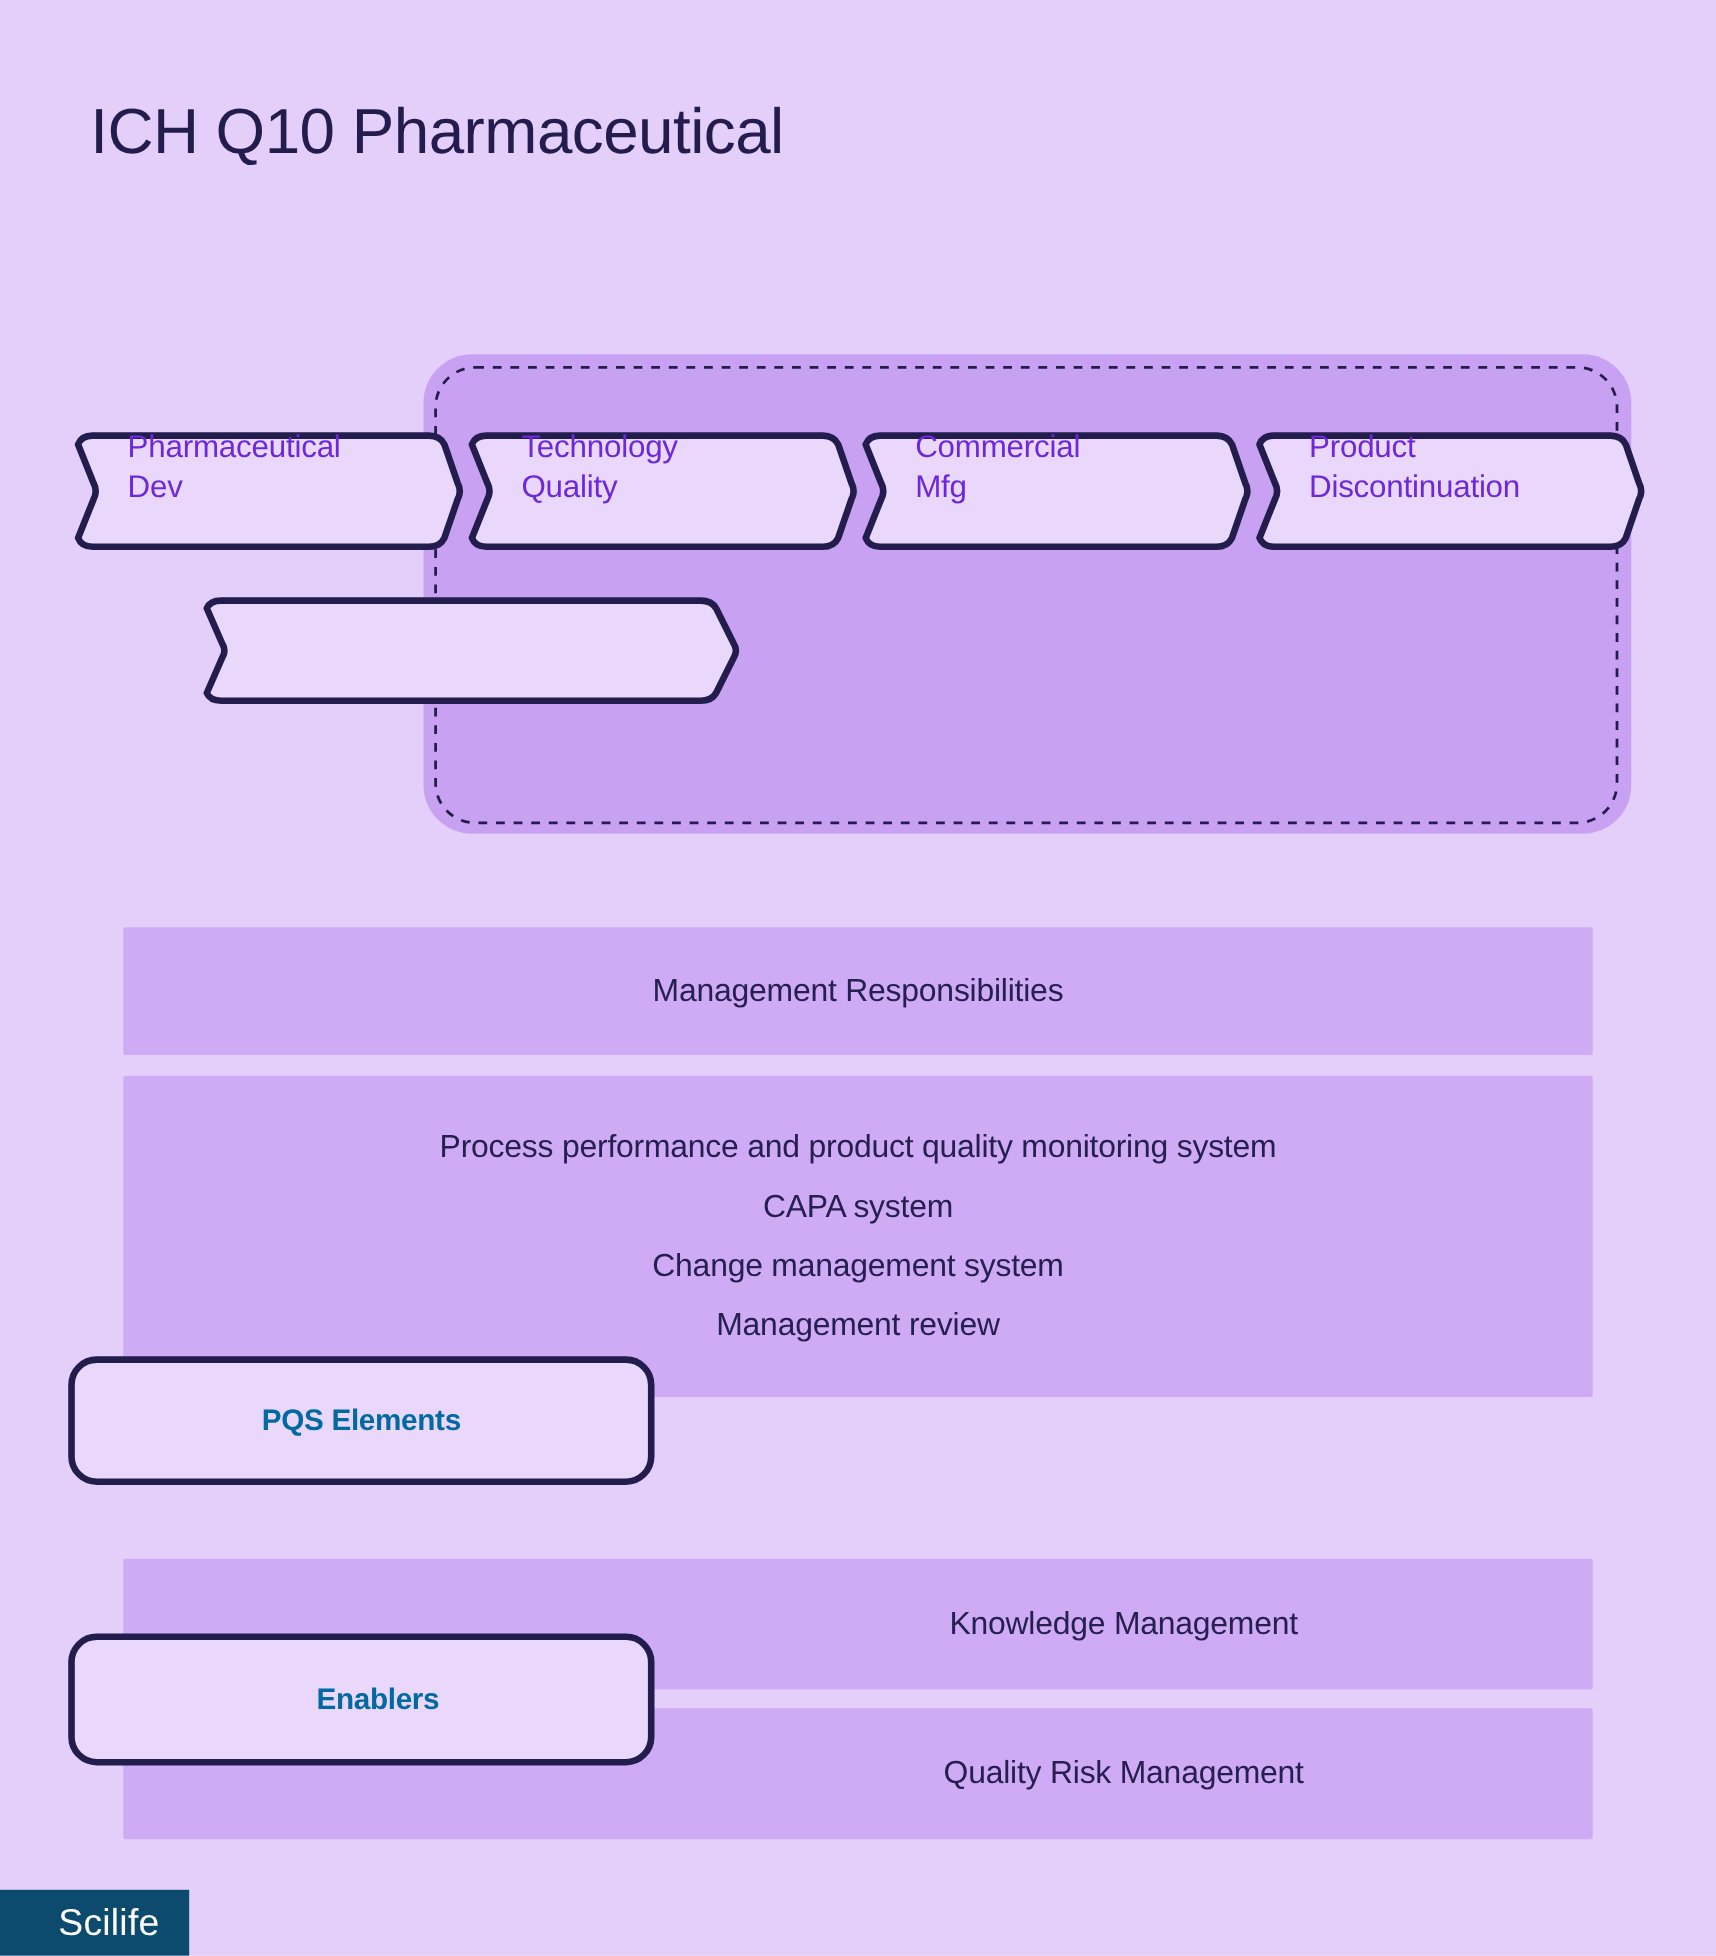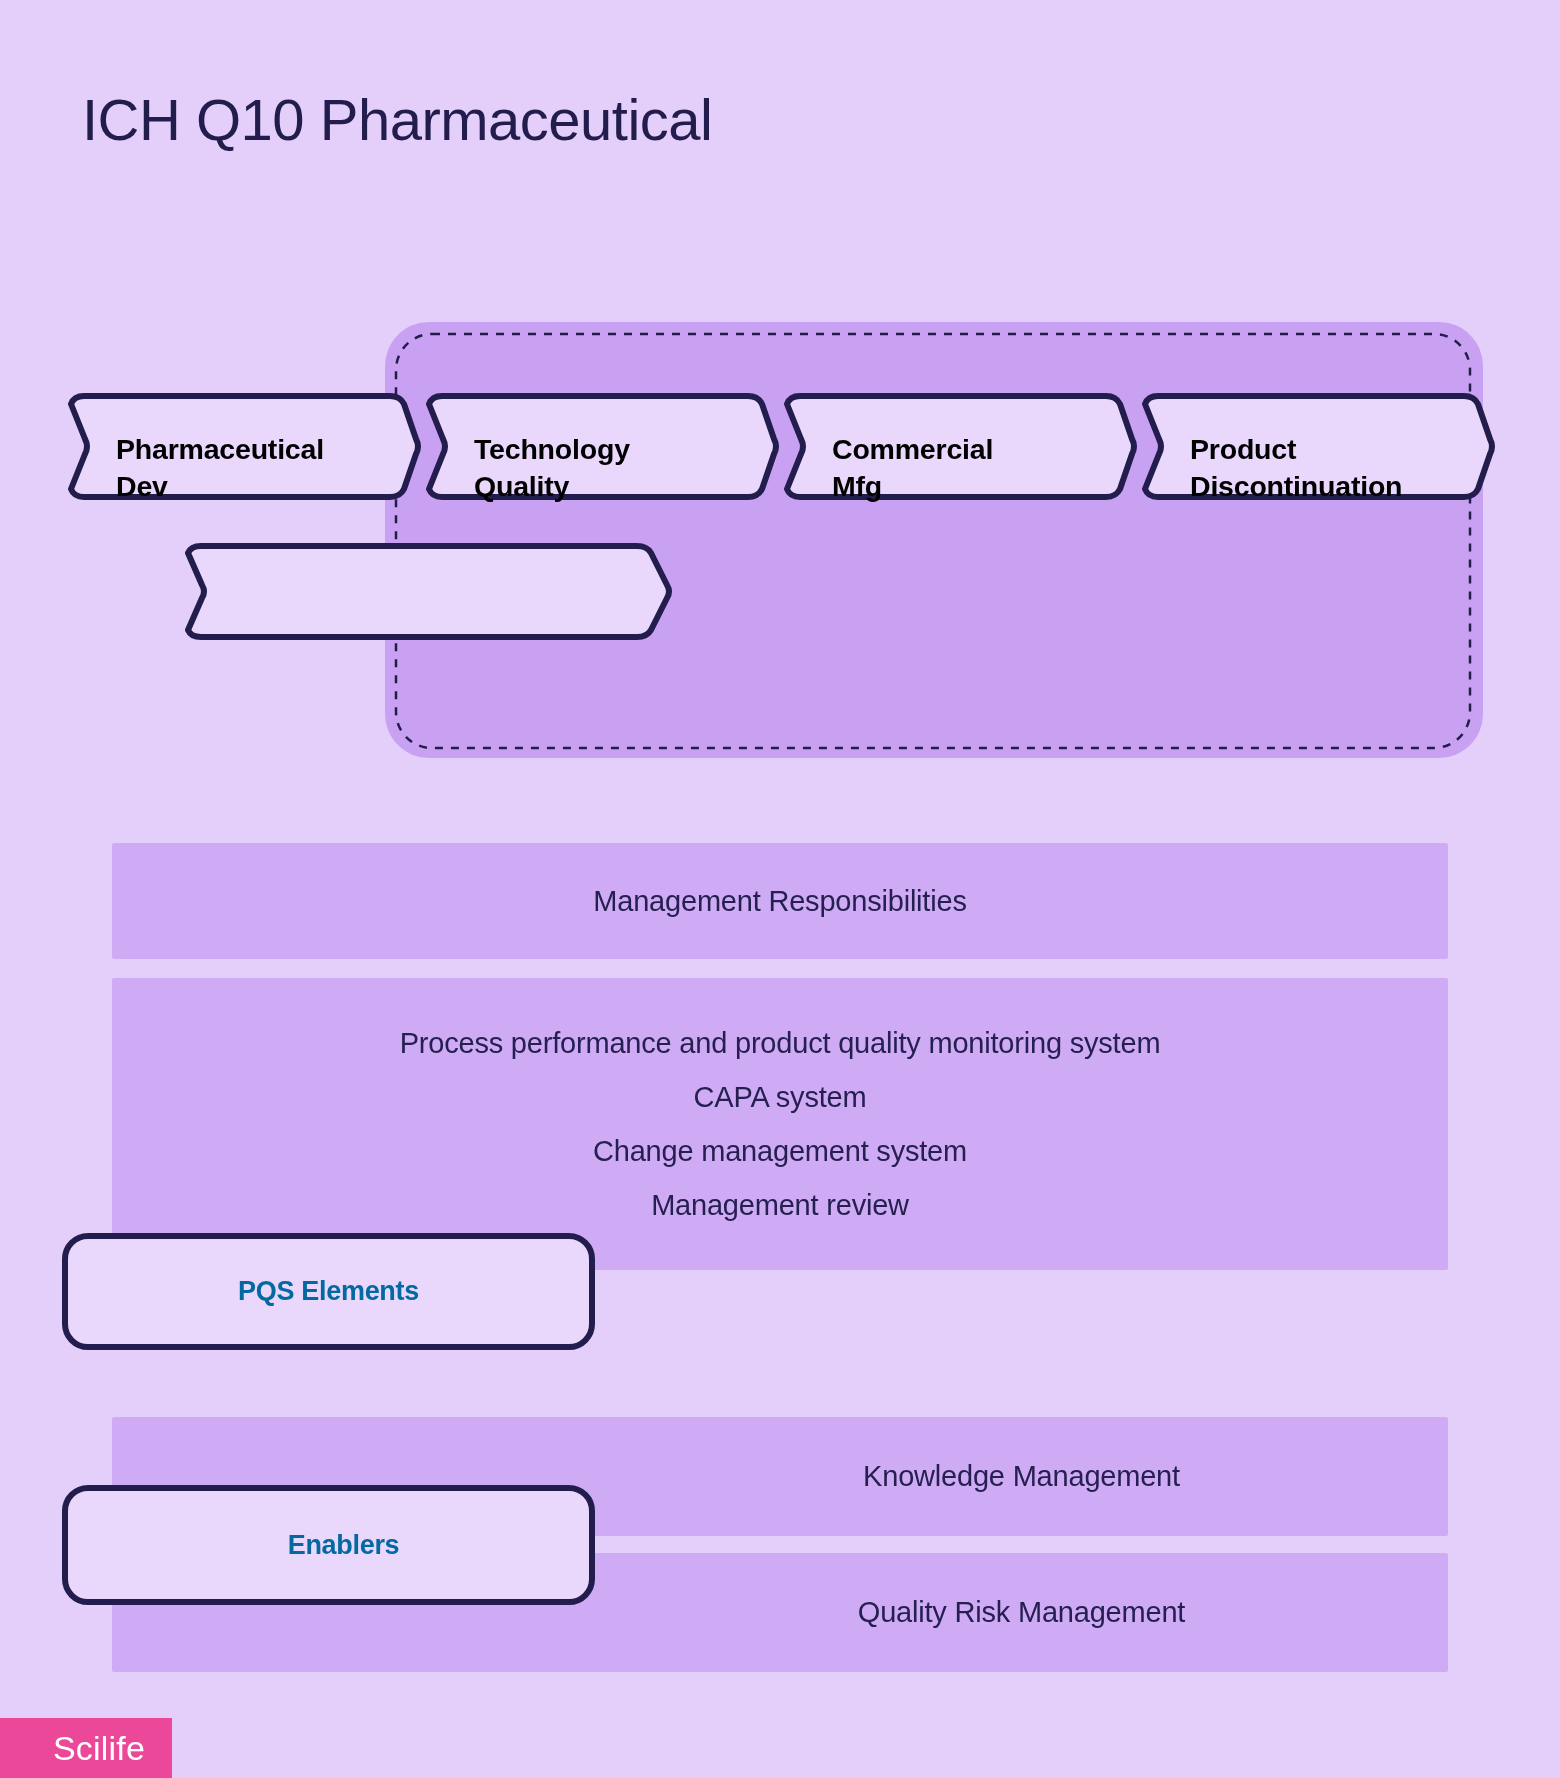--- a/index.html
+++ b/index.html
@@ -26,23 +26,23 @@
   .gmp-dash{left:394px;top:332px;z-index:1;}
   .gmp-label{
     left:1226px;top:626px;width:230px;text-align:center;
     font-size:60px;font-weight:800;letter-spacing:-0.5px;z-index:3;color:#201c48;
   }
 
   
   .stage-svg{top:388px;width:365px;height:117px;z-index:2;}
   .stage-text{
     top:388px;width:340px;height:117px;z-index:3;
-    display:flex;flex-direction:column;justify-content:flex-end;
+    display:flex;flex-direction:column;justify-content:flex-start;
     padding-left:58px;box-sizing:border-box;
-    font-size:28.5px;line-height:37px;font-weight:700;letter-spacing:-0.2px;color:#000000;
+    font-size:28.5px;line-height:37px;font-weight:400;letter-spacing:-0.2px;color:#6d28d9;
   }
   .stage-1{left:58px;}  .stage-2{left:416px;}  .stage-3{left:774px;}  .stage-4{left:1132px;}
 
   .inv-svg{left:175px;top:538px;width:500px;height:107px;z-index:2;}
   .inv-text{
     left:175px;top:538px;width:500px;height:107px;z-index:3;
     display:flex;align-items:center;justify-content:center;
     font-size:28.5px;font-weight:600;letter-spacing:-0.2px;color:#221d4c;
   }
 
@@ -67,21 +67,21 @@
     background:#e9d8fc;border:6px solid #221d4c;border-radius:26px;
     box-sizing:border-box;z-index:4;
     display:flex;align-items:center;justify-content:center;
     font-size:27px;font-weight:800;letter-spacing:-0.3px;color:#0369a1;
   }
   .pqs-chip{left:62px;top:1233px;width:533px;height:117px;}
   .enablers-chip{left:62px;top:1485px;width:533px;height:120px;padding-left:30px;}
 
   
   .logo{
-    left:0;top:1718px;width:172px;height:60px;background:#ec4899;z-index:5;
+    left:0;top:1718px;width:172px;height:60px;background:#0c4a6e;z-index:5;
     display:flex;align-items:center;justify-content:center;padding-left:26px;box-sizing:border-box;
     color:#ffffff;font-size:34px;font-weight:500;letter-spacing:0.2px;
   }
 
   .shape{stroke:#221d4c;stroke-width:6;fill:#e9d8fc;stroke-linejoin:round;}
 </style>
 </head>
 <body>
 
 <div id="canvas">

